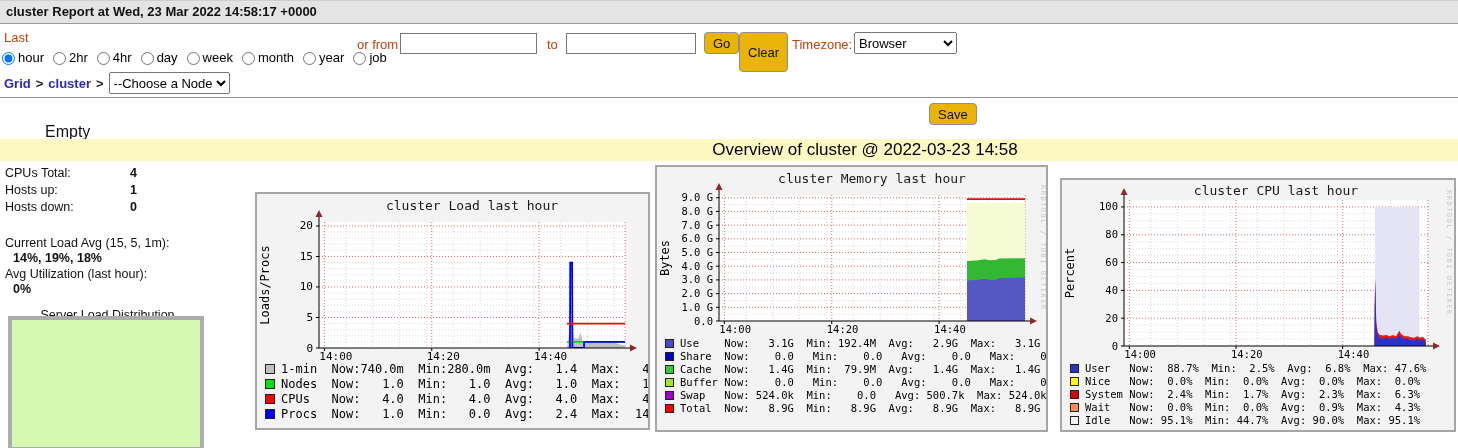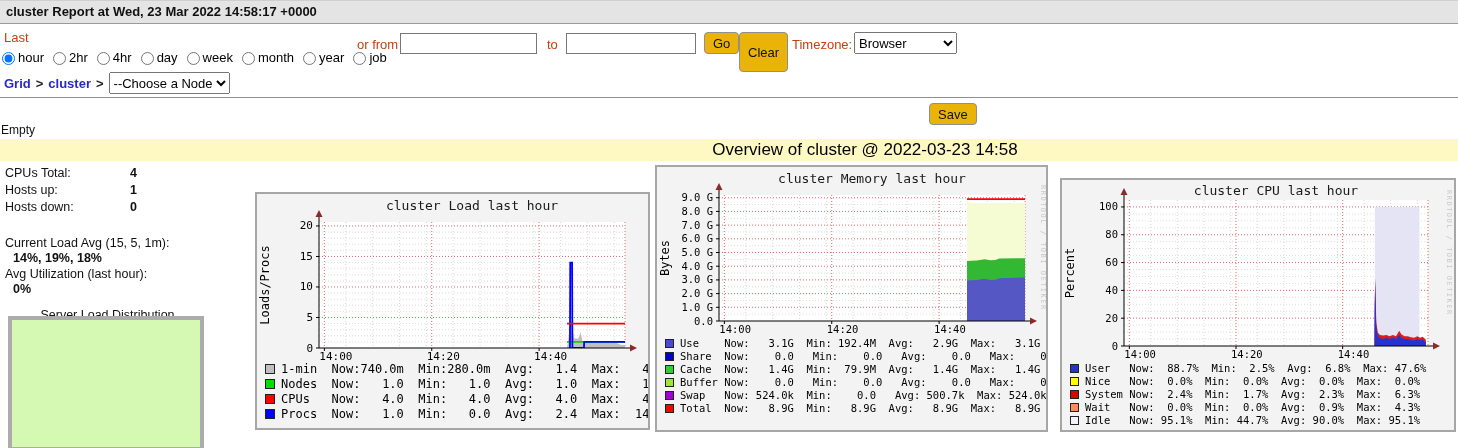--- a/index.html
+++ b/index.html
@@ -28,21 +28,21 @@
   .tz-sel { position:absolute; left:854px; top:32px; width:103px; height:22px; font-size:13px; }
 
   .breadcrumb { position:absolute; left:4px; top:72px; font-size:13px; font-weight:bold; color:#222;
     display:flex; align-items:center; }
   .breadcrumb a { color:#2929c8; text-decoration:none; margin-right:5px; cursor:pointer; }
   .breadcrumb .sep { margin-right:5px; }
   .node-sel { height:22px; font-size:13px; }
 
   .rule { position:absolute; left:0; top:97px; width:1458px; border-top:1px solid #8f8f8f; }
   .save { position:absolute; left:929px; top:103px; height:22px; }
-  .empty { position:absolute; left:1px; top:123px; font-size:12px; color:#111; }
+  .empty { position:absolute; left:1px; top:123px; font-size:16px; color:#111;padding-left:44px; }
 
   .band { position:absolute; left:0; top:139px; width:1458px; height:22px; background:#fef9c3; }
   .band .inner { width:1730px; text-align:center; font-size:17px; color:#000; line-height:22px; }
 
   .summary { position:absolute; left:5px; top:166px; width:210px; font-size:12.5px; color:#111; }
   .srow { position:absolute; left:0; width:210px; }
   .srow .v { position:absolute; left:125px; font-weight:bold; }
   .blk-lbl { position:absolute; left:0; }
   .blk-val { position:absolute; left:8px; font-weight:bold; }
   .dist-title { position:absolute; left:0; top:142px; width:205px; text-align:center; }

